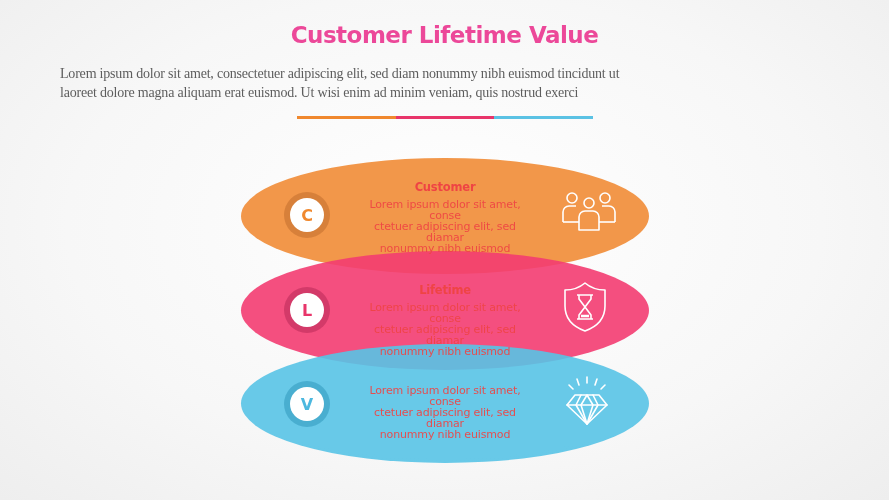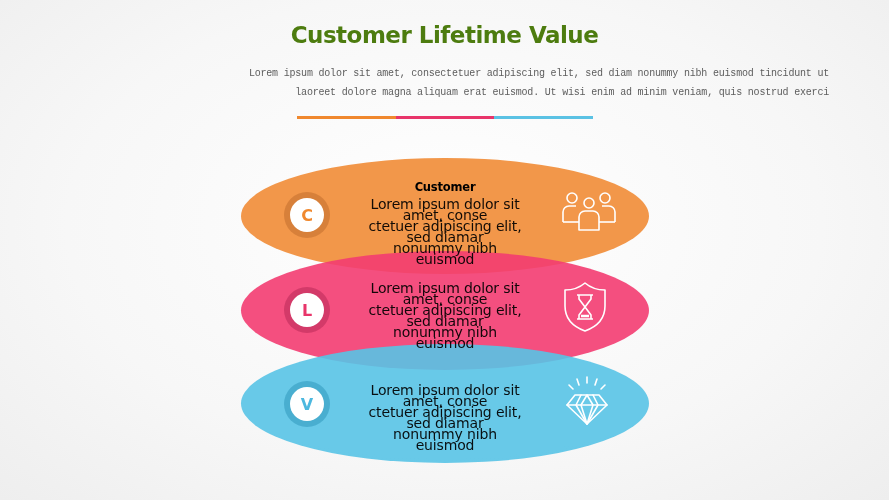--- a/index.html
+++ b/index.html
@@ -4,25 +4,25 @@
 <style>
   html, body { margin: 0; padding: 0; }
   body {
     width: 889px; height: 500px; overflow: hidden; position: relative;
     background: radial-gradient(ellipse at 50% 45%, #ffffff 0%, #f7f7f7 60%, #eeeeee 100%);
     font-family: "Liberation Sans", sans-serif;
   }
   .title {
     position: absolute; left: 0; width: 889px; top: 22px; text-align: center;
     font-family: "DejaVu Sans", sans-serif; font-weight: bold; font-size: 23px;
-    color: #4d7c0f; letter-spacing: -0.5px;
+    color: #ec4899; letter-spacing: -0.5px;
   }
   .subtitle {
-    position: absolute; left: 60px; width: 769px; top: 64px; text-align: right;
-    font-family: Liberation Mono, monospace; font-size: 10px; line-height: 19px;
+    position: absolute; left: 60px; width: 769px; top: 64px; text-align: left;
+    font-family: Liberation Serif, serif; font-size: 14px; line-height: 19px;
     color: #5d5d5d; letter-spacing: -0.2px;
   }
   .divider { position: absolute; top: 116px; left: 297px; height: 3px; display: flex; }
   .divider span { display: block; width: 98.5px; height: 3px; }
 
   .ellipse {
     position: absolute; left: 241px; width: 408px; border-radius: 50%;
   }
   .e-orange { top: 158px; height: 116px; background: #f2974a; }
   .e-pink   { top: 251px; height: 119px; background: rgba(243, 60, 113, 0.90); }
@@ -31,28 +31,28 @@
   .badge {
     position: absolute; width: 46px; height: 46px; border-radius: 50%;
     display: flex; align-items: center; justify-content: center;
   }
   .badge .inner {
     width: 34px; height: 34px; border-radius: 50%; background: #ffffff;
     display: flex; align-items: center; justify-content: center;
     font-family: "DejaVu Sans", sans-serif; font-weight: bold; font-size: 16px;
   }
   .item-text {
-    position: absolute; left: 364px; width: 162px; text-align: center; color: #000000;
+    position: absolute; left: 364px; width: 162px; text-align: center; color: #ef4444;
   }
   .item-title {
     font-family: "DejaVu Sans", sans-serif; font-weight: bold; font-size: 11.5px;
     margin-bottom: 5px; letter-spacing: -0.2px;
   }
   .item-desc {
-    font-family: "DejaVu Sans", sans-serif; font-size: 14px; line-height: 11px;
+    font-family: "DejaVu Sans", sans-serif; font-size: 11px; line-height: 11px;
     opacity: 0.92; letter-spacing: -0.15px;
   }
   .icon { position: absolute; }
 </style>
 </head>
 <body>
 
 <div class="title">Customer Lifetime Value</div>
 <div class="subtitle">
   <div>Lorem ipsum dolor sit amet, consectetuer adipiscing elit, sed diam nonummy nibh euismod tincidunt ut</div>
@@ -89,20 +89,21 @@
     <path d="M3 32 h16"></path>
       <path d="M55 32 h-16"></path>
     <path d="M19 40 V27 a6 6 0 0 1 6-6 h8 a6 6 0 0 1 6 6 V40 Z"></path>
   </g>
 </svg>
 
 <div class="badge" style="left:284px; top:287px; background:#d33a69;">
   <div class="inner" style="color:#e8356a;">L</div>
 </div>
 <div class="item-text" style="top:283px;">
+  <div class="item-title">Lifetime</div>
   <div class="item-desc">
     <div>Lorem ipsum dolor sit amet, conse</div>
     <div>ctetuer adipiscing elit, sed diamar</div>
     <div>nonummy nibh euismod</div>
   </div>
 </div>
 <svg class="icon" style="left:562px; top:281px;" width="46" height="52" viewBox="0 0 46 52">
   <g fill="none" stroke="#ffffff" stroke-width="1.6" stroke-linejoin="round">
     <path d="M23 2 C16 8 9 9 3 9 V25 C3 38 12 46 23 50 C34 46 43 38 43 25 V9 C37 9 30 8 23 2 Z"></path>
     <path d="M15 14 h16 M15 38 h16"></path>

